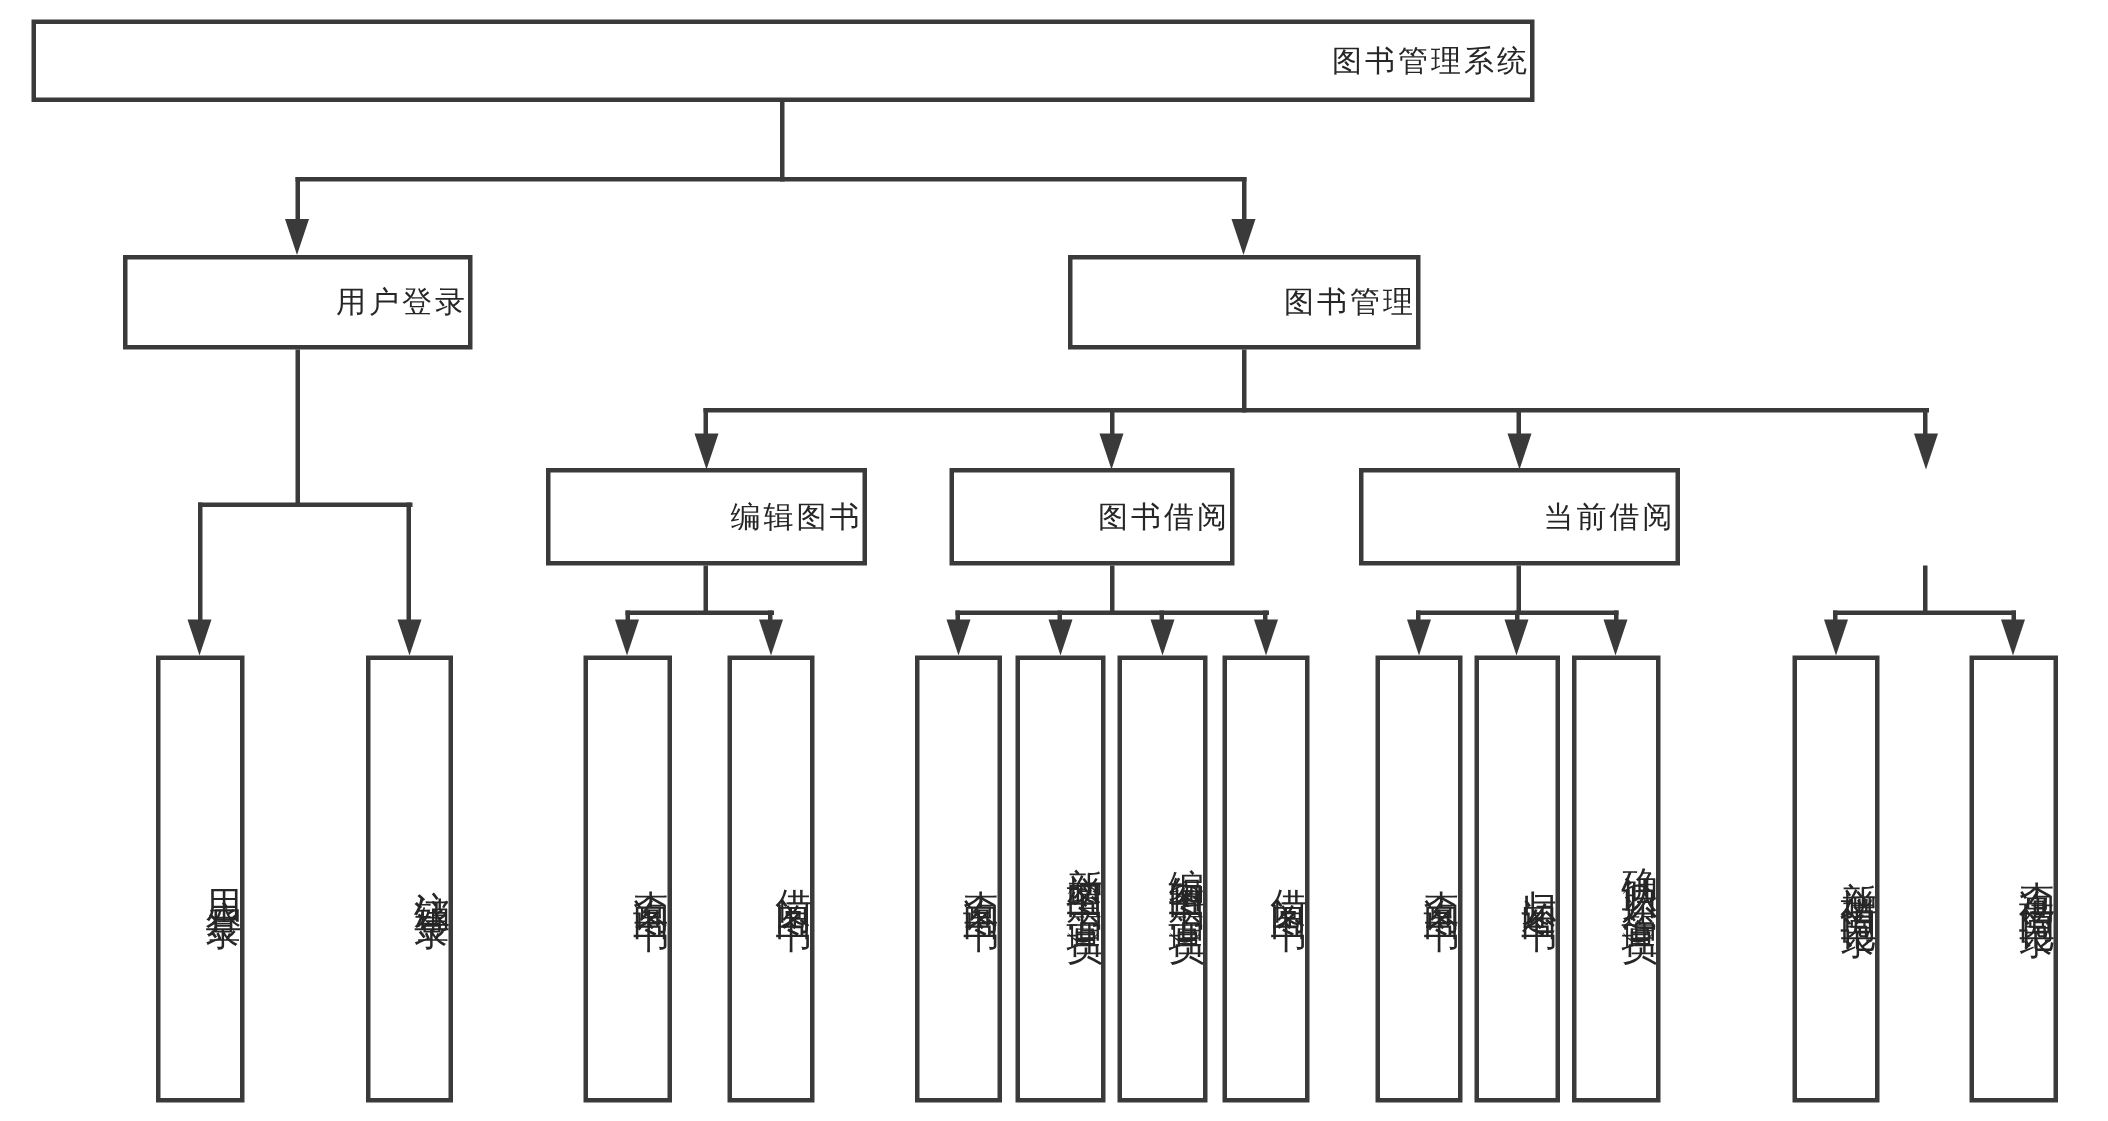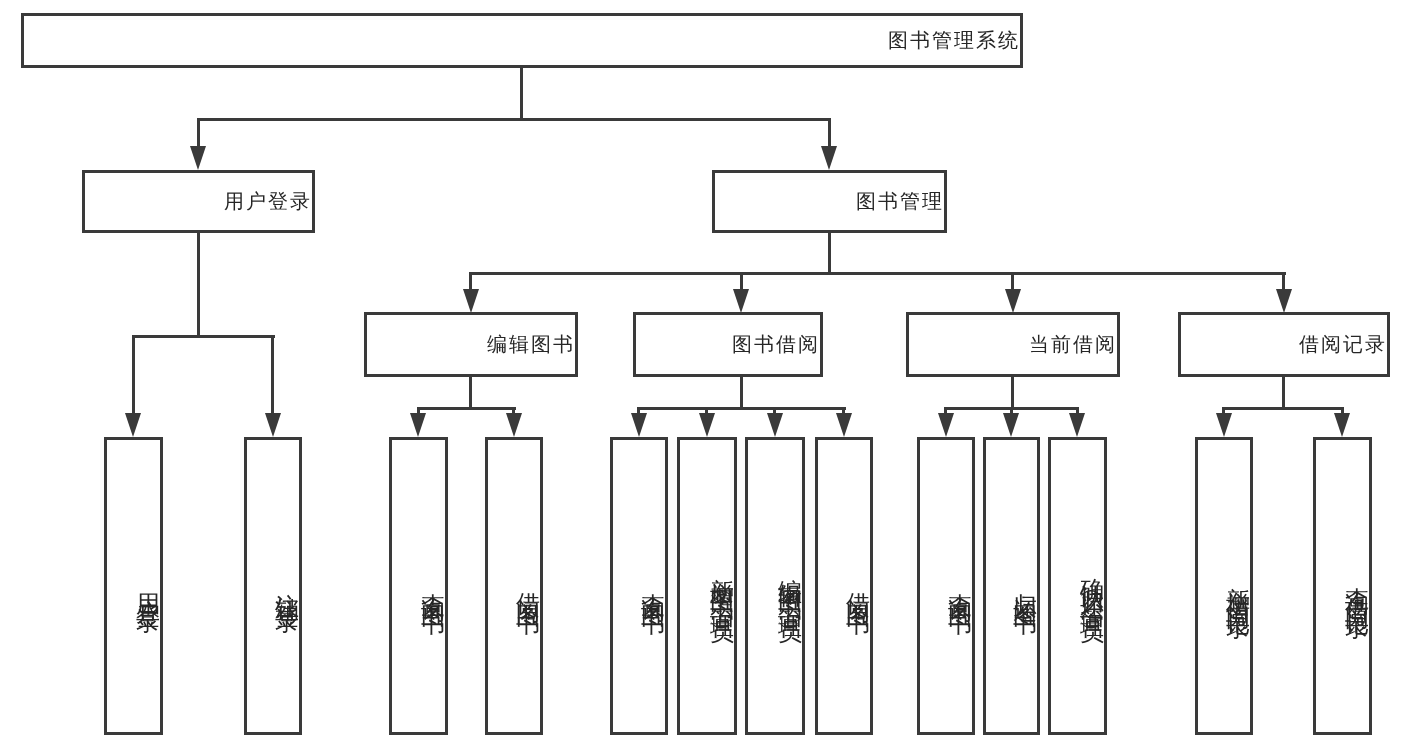--- a/index.html
+++ b/index.html
@@ -98,23 +98,20 @@
 
   <div class="box" style="left:364px; top:312px; width:214px; height:65px;">
     <span class="node-label">编辑图书</span>
   </div>
   <div class="box" style="left:633px; top:312px; width:190px; height:65px;padding-left:20px;">
     <span class="node-label">图书借阅</span>
   </div>
   <div class="box" style="left:906px; top:312px; width:214px; height:65px;">
     <span class="node-label">当前借阅</span>
   </div>
-  <div class="box" style="left:1178px; top:312px; width:212px; height:65px;">
-    <span class="node-label">借阅记录</span>
-  </div>
 
   <div class="vl" style="left:469px; top:377px; height:33px;"></div>
   <div class="hl" style="left:417px; top:407px; width:99px;"></div>
   <div class="vl" style="left:417px; top:407px; height:10px;"></div>
   <div class="arr" style="left:410px; top:413px;"></div>
   <div class="vl" style="left:512px; top:407px; height:10px;"></div>
   <div class="arr" style="left:506px; top:413px;"></div>
 
   <div class="vl" style="left:740px; top:377px; height:33px;"></div>
   <div class="hl" style="left:637px; top:407px; width:209px;"></div>

